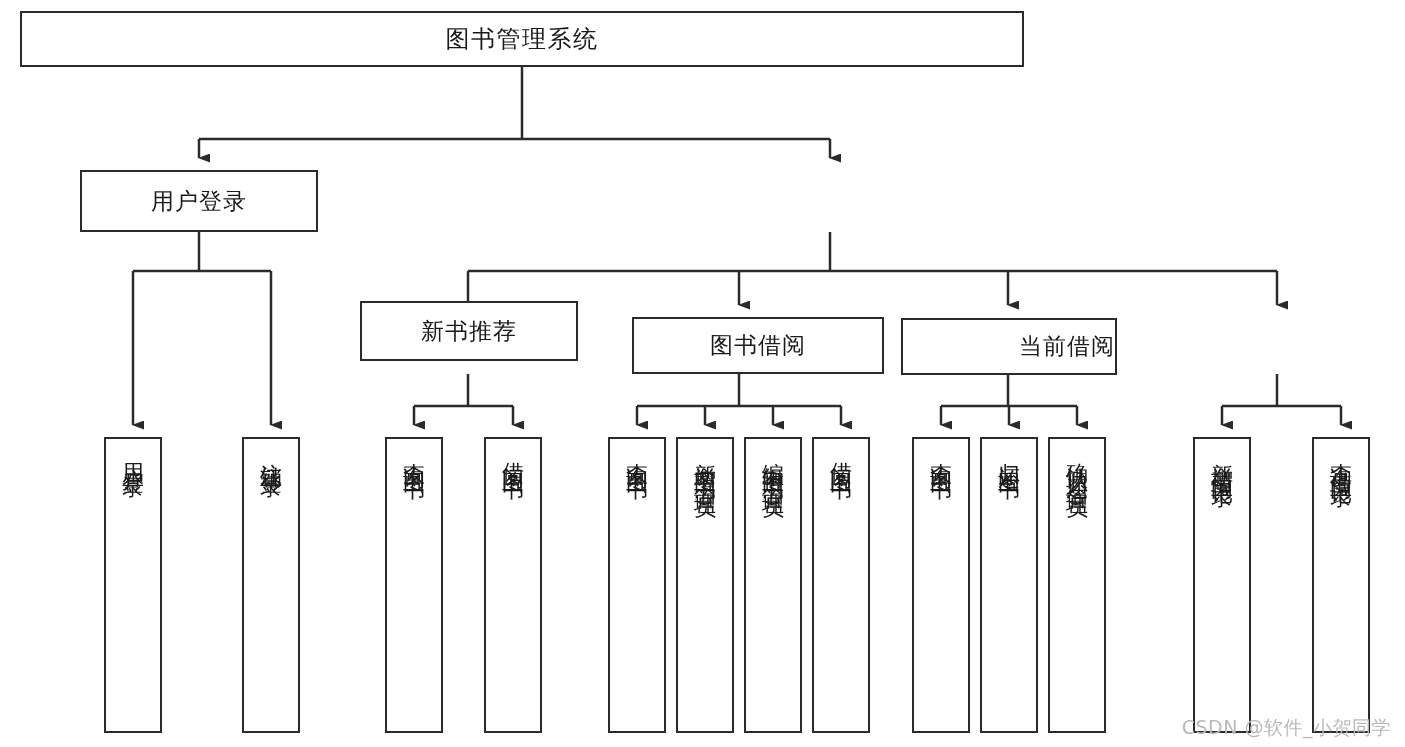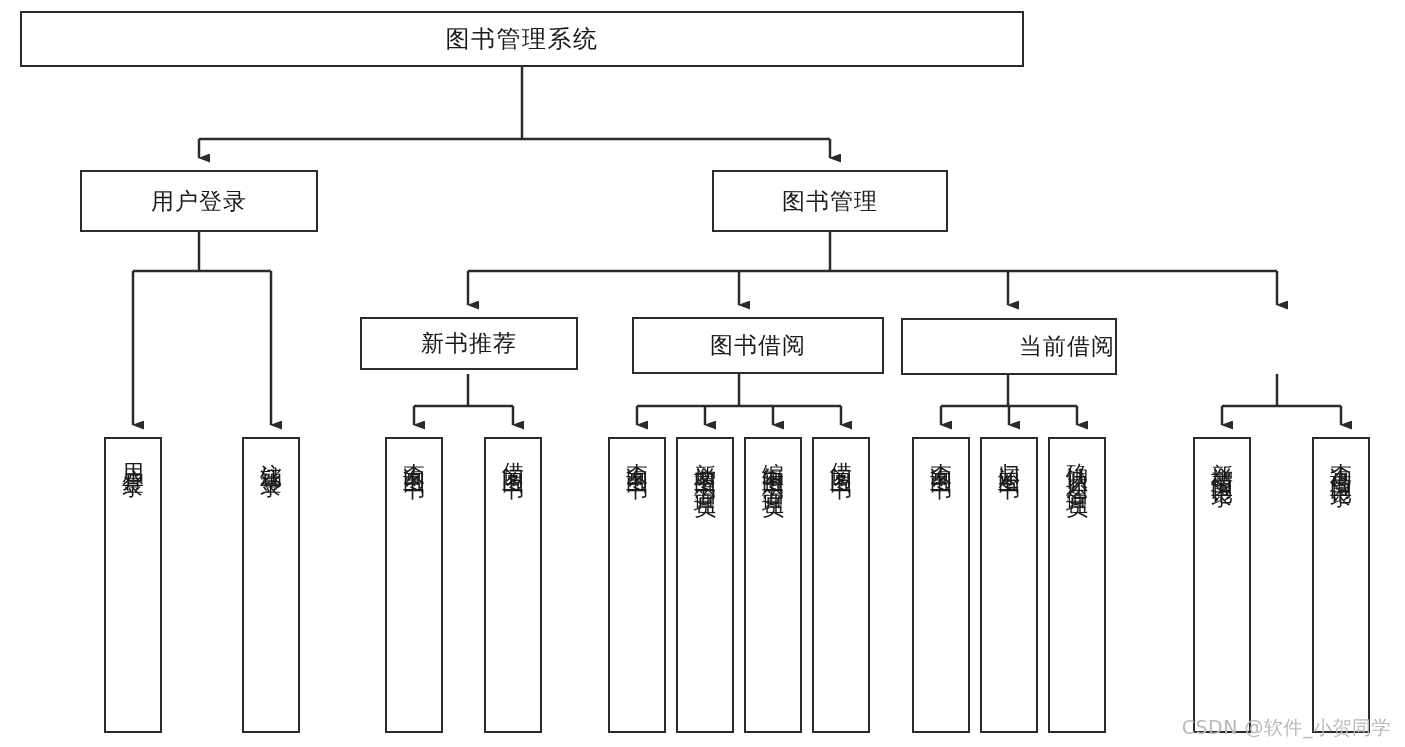--- a/index.html
+++ b/index.html
@@ -133,25 +133,22 @@
     </g>
   </svg>
 
   <div class="node root horizontal" style="left:20px; top:11px; width:1004px; height:56px;align-items:center;">
     <span class="node-label">图书管理系统</span>
   </div>
 
   <div class="node horizontal" style="left:80px; top:170px; width:238px; height:62px;">
     <span class="node-label">用户登录</span>
   </div>
-  <div class="node horizontal" style="left:712px; top:170px; width:236px; height:62px;">
-    <span class="node-label">图书管理</span>
-  </div>
-
-  <div class="node horizontal" style="left:360px; top:317px; width:218px; height:53px;">
+
+  <div class="node horizontal" style="left:360px; top:301px; width:218px; height:60px;">
     <span class="node-label">新书推荐</span>
   </div>
   <div class="node horizontal" style="left:632px; top:317px; width:252px; height:57px;">
     <span class="node-label">图书借阅</span>
   </div>
   <div class="node horizontal" style="left:901px; top:318px; width:216px; height:57px;justify-content:flex-end;">
     <span class="node-label">当前借阅</span>
   </div>
 
   <div class="node vertical" style="left:104px; top:437px; width:58px; height:296px;">

